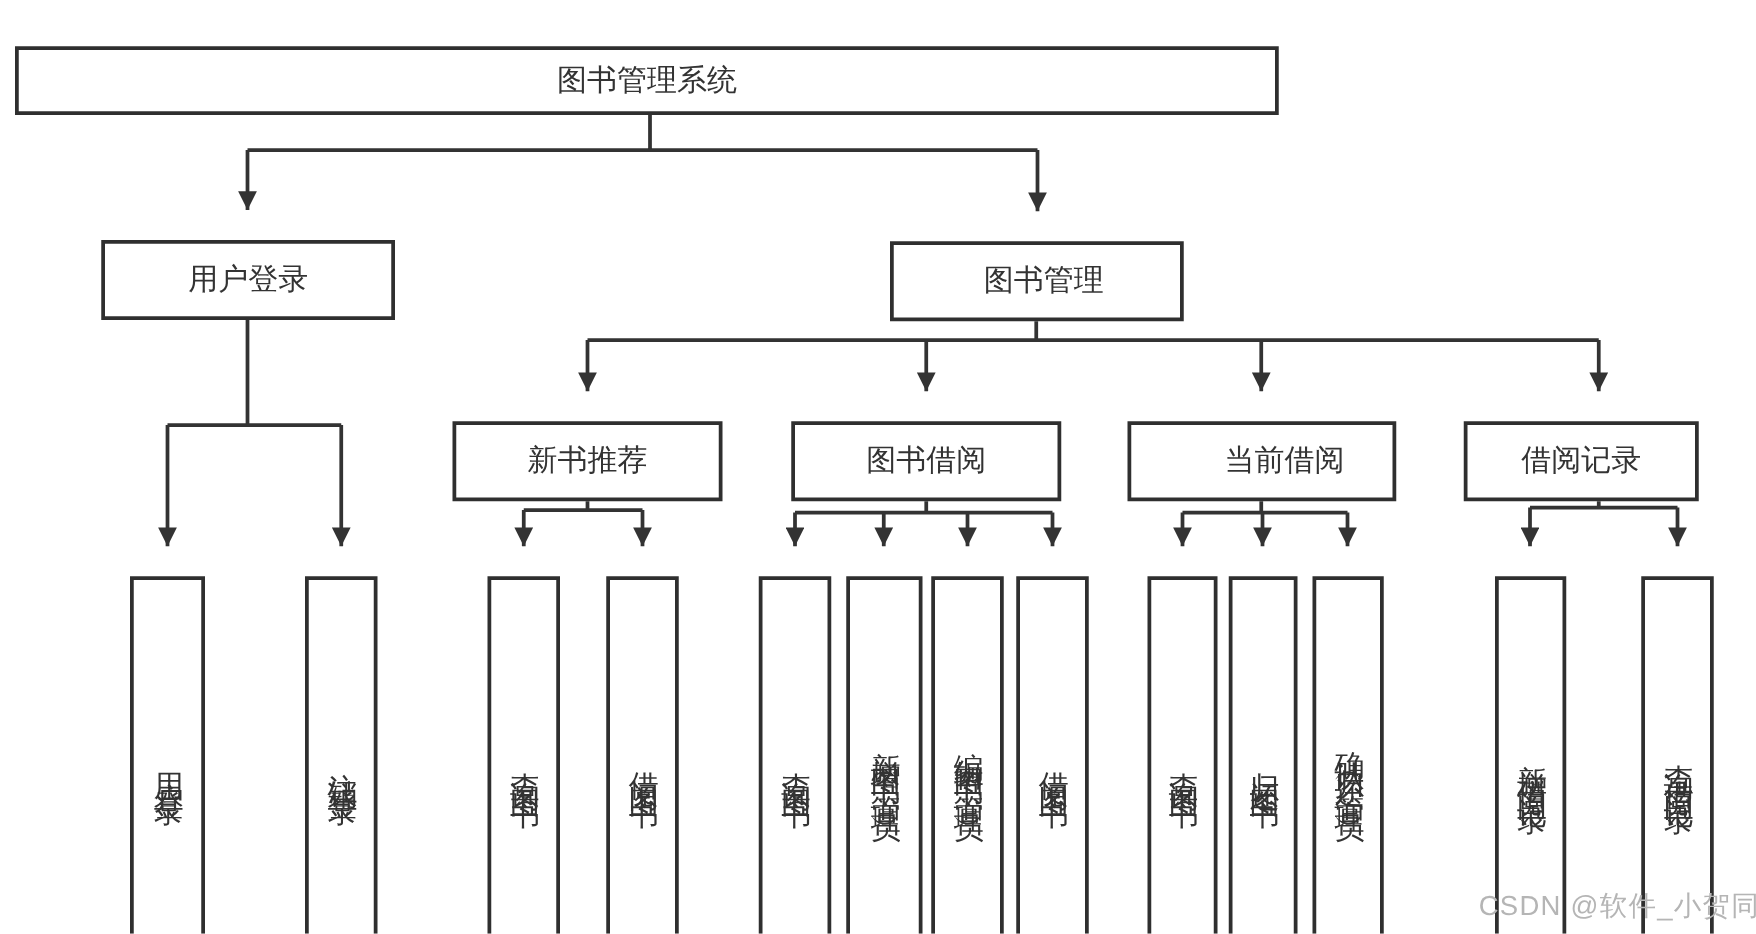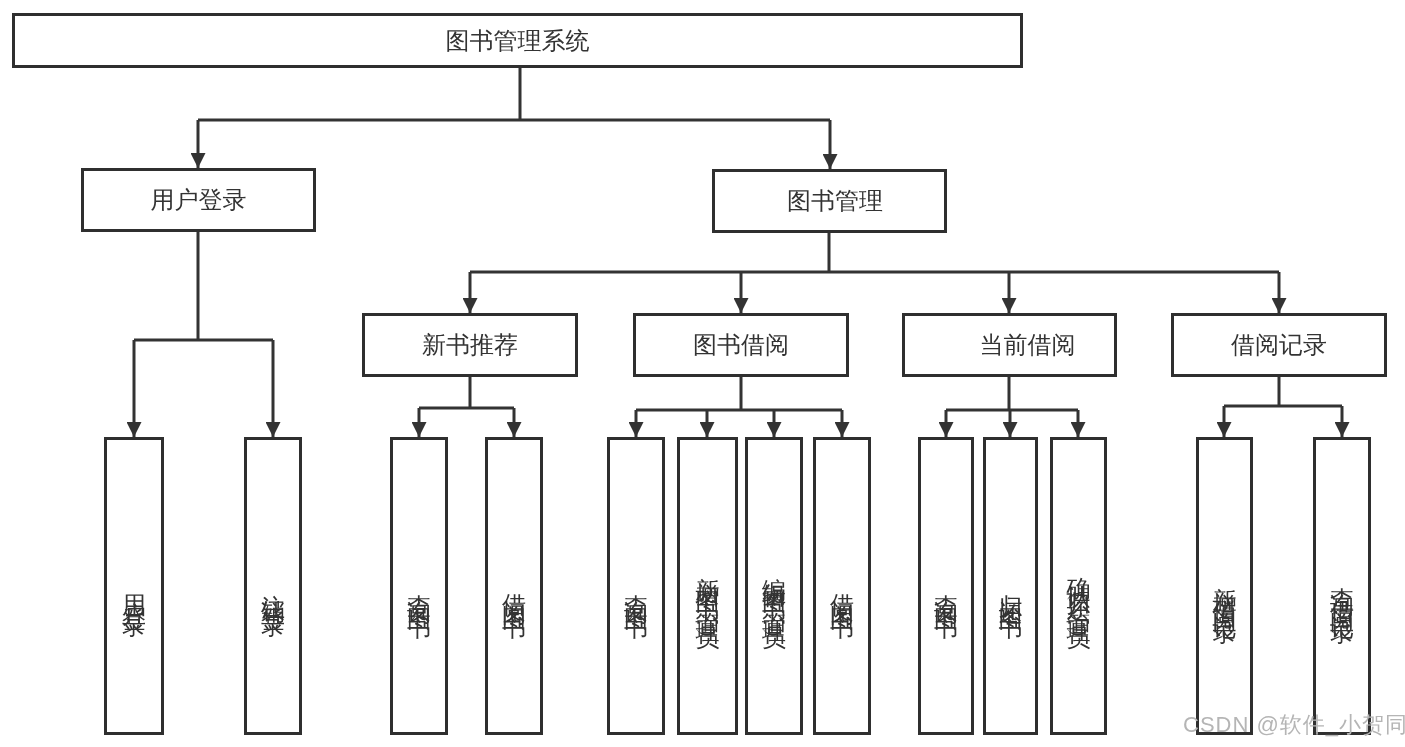--- a/index.html
+++ b/index.html
@@ -21,20 +21,21 @@
     box-sizing: border-box;
     background: #ffffff;
     border: 3px solid #2f2f2f;
     color: #333333;
     display: flex;
     align-items: center;
     justify-content: center;
     font-size: 24px;
     line-height: 1;
     text-align: center;
+    margin-top: 24px;
   }
   .vbox {
     writing-mode: vertical-rl;
     letter-spacing: 7px;
     padding-top: 6px;
   }
   #watermark {
     position: absolute;
     left: 1183px;
     top: 710px;
@@ -91,21 +92,21 @@
   </svg>
 
   <div class="hbox" style="left:12px; top:13px; width:1011px; height:55px;">图书管理系统</div>
 
   <div class="hbox" style="left:81px; top:168px; width:235px; height:64px;">用户登录</div>
   <div class="hbox" style="left:712px; top:169px; width:235px; height:64px;padding-left:11px;">图书管理</div>
 
   <div class="hbox" style="left:362px; top:313px; width:216px; height:64px;">新书推荐</div>
   <div class="hbox" style="left:633px; top:313px; width:216px; height:64px;">图书借阅</div>
   <div class="hbox" style="left:902px; top:313px; width:215px; height:64px;padding-left:36px;">当前借阅</div>
-  <div class="hbox" style="left:1171px; top:313px; width:216px; height:64px;">借阅记录</div>
+  <div class="hbox" style="left:1171px; top:313px; width:188px; height:64px;">借阅记录</div>
 
   <div class="vbox" style="left:104px; top:437px; width:60px; height:298px;">用户登录</div>
   <div class="vbox" style="left:244px; top:437px; width:58px; height:298px;">注销登录</div>
 
   <div class="vbox" style="left:390px; top:437px; width:58px; height:298px;">查询图书</div>
   <div class="vbox" style="left:485px; top:437px; width:58px; height:298px;">借阅图书</div>
 
   <div class="vbox" style="left:607px; top:437px; width:58px; height:298px;">查询图书</div>
   <div class="vbox" style="left:677px; top:437px; width:61px; height:298px;">新增图书（管理员）</div>
   <div class="vbox" style="left:745px; top:437px; width:58px; height:298px;">编辑图书（管理员）</div>

